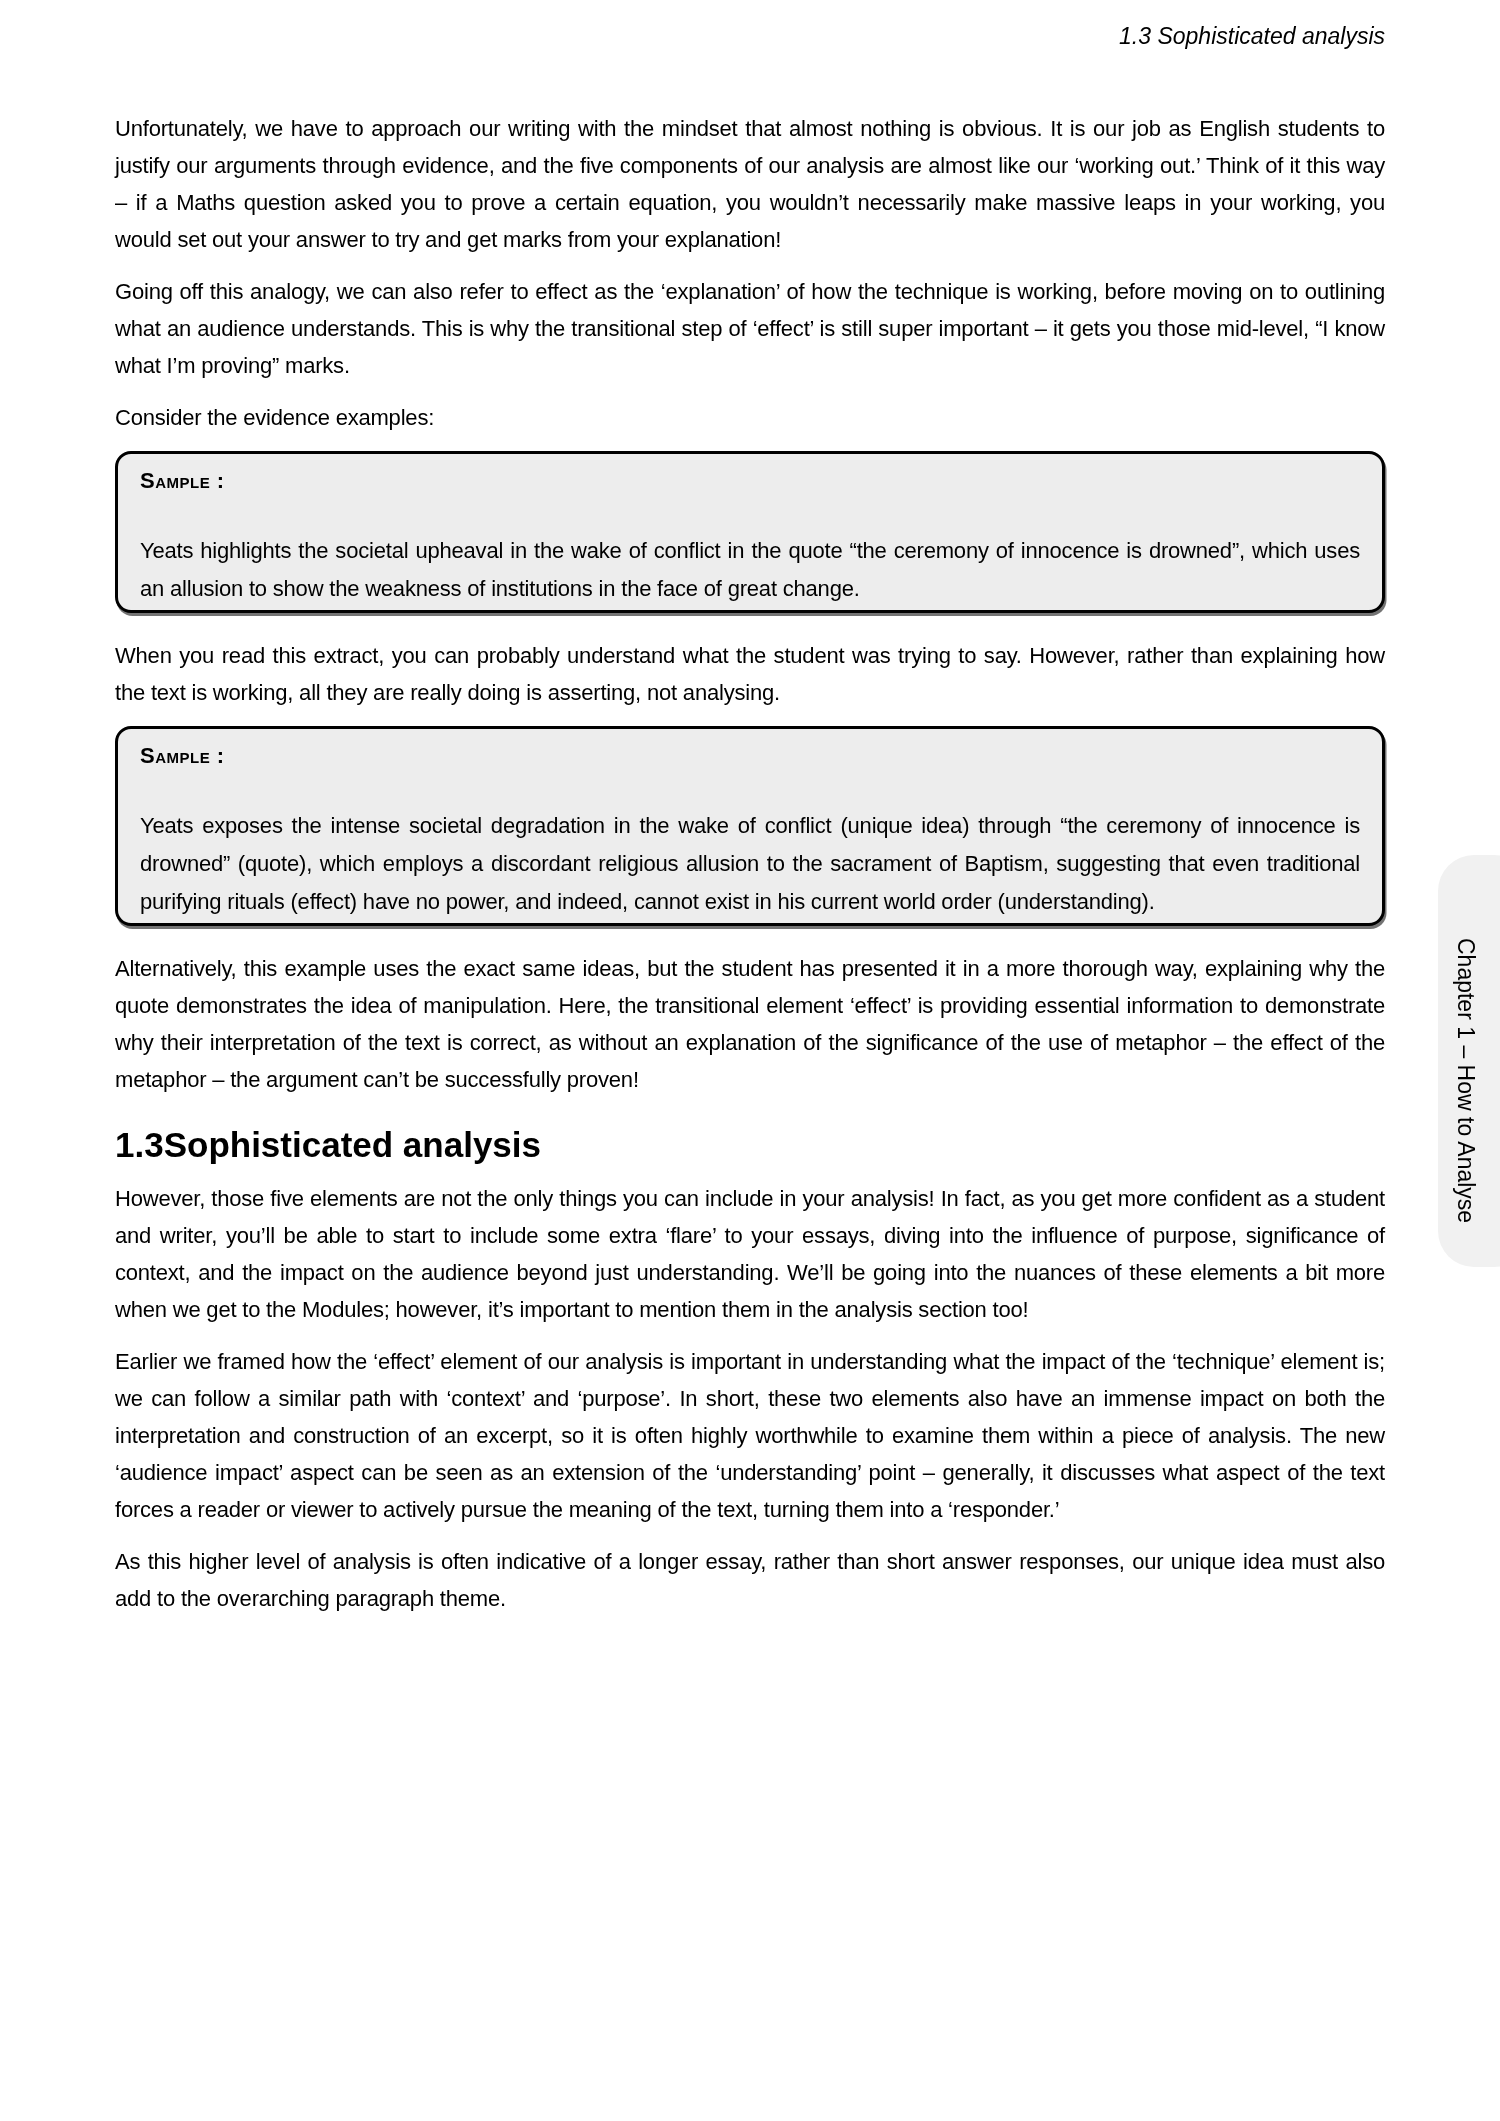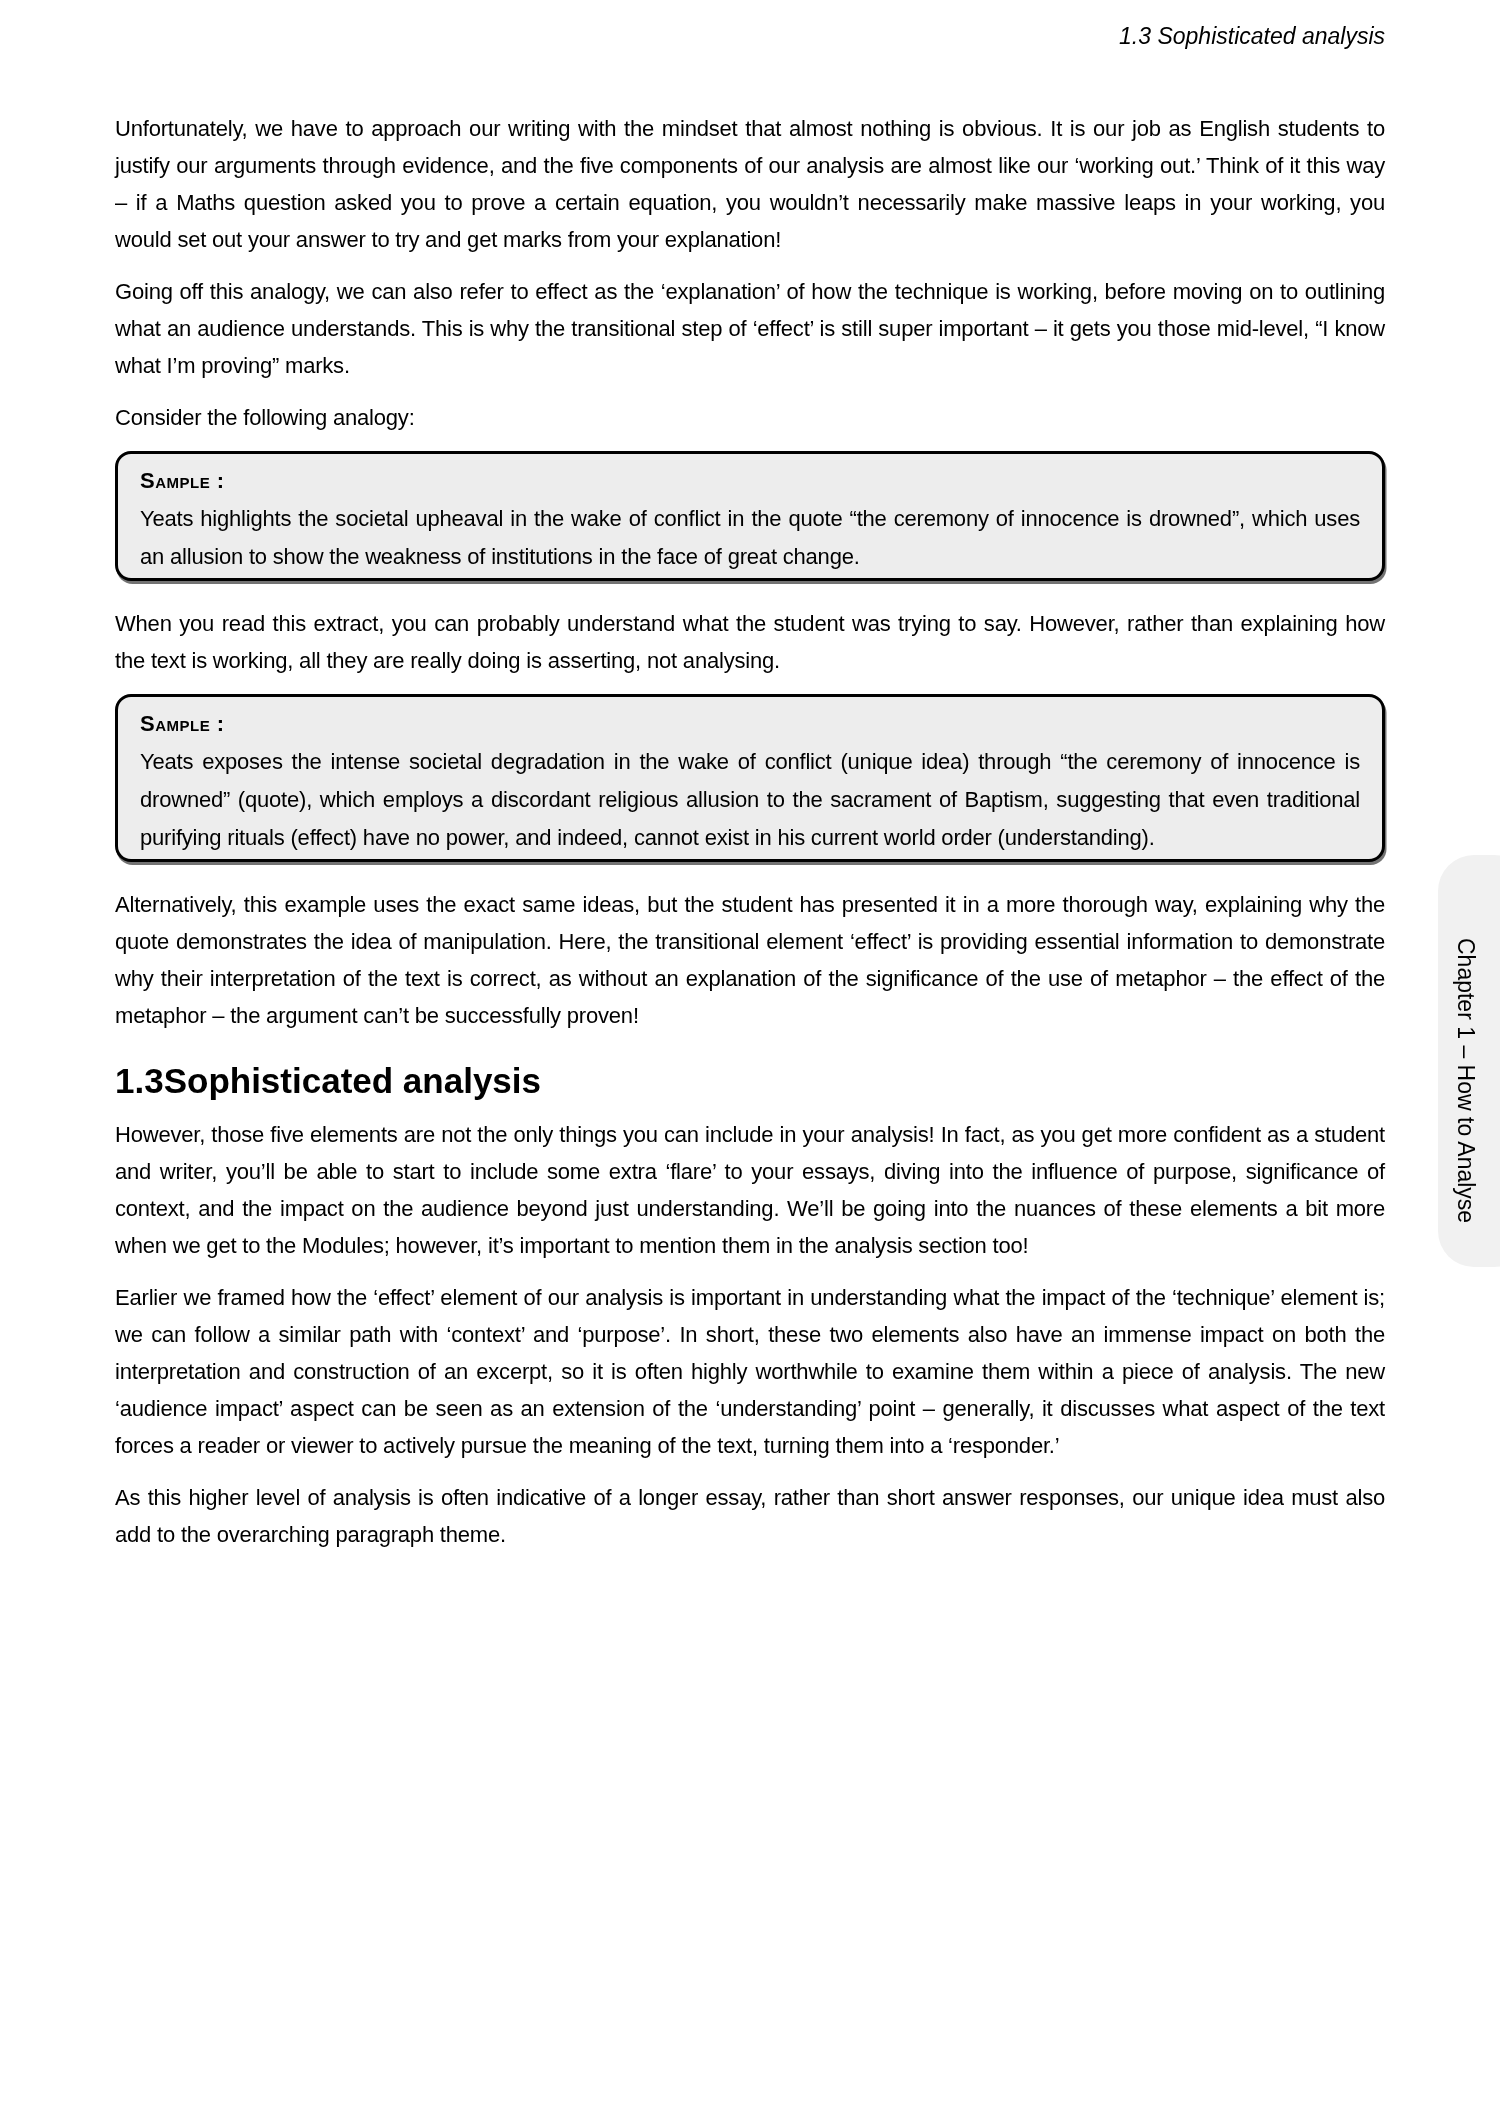--- a/index.html
+++ b/index.html
@@ -31,21 +31,21 @@
     box-shadow:1.5px 3px 0 rgba(0,0,0,0.55);
     padding:8px 22px 2px 22px;
     margin:10px 0 24px 0;
   }
   .sample-label{
     font-weight:bold;
     font-variant:small-caps;
     letter-spacing:0.5px;
     line-height:38px;
   }
-  .sample-text{line-height:38px;}
+  .sample-text{line-height:38px;margin-top:32px;}
   h2.section{
     font-size:35px;line-height:42px;
     margin:26px 0 14px 0;
     display:flex;
     font-weight:bold;
     text-align:left;
     letter-spacing:0;
   }
   .chapter-tab{
     position:absolute;
@@ -79,21 +79,21 @@
 </head>
 <body>
 
 <div class="page">
 
   <div class="running-head">1.3 Sophisticated analysis</div>
 
   <div class="content" id="content-root">
       <p><span>Unfortunately, we have to approach our writing with the mindset that almost nothing is obvious. It is our job as English students to justify our arguments through evidence, and the five components of our analysis are almost like our ‘working out.’ Think of it this way – if a Maths question asked you to prove a certain equation, you wouldn’t necessarily make massive leaps in your working, you would set out your answer to try and get marks from your explanation!</span></p>
       <p><span>Going off this analogy, we can also refer to effect as the ‘explanation’ of how the technique is working, before moving on to outlining what an audience understands. This is why the transitional step of ‘effect’ is still super important – it gets you those mid-level, “I know what I’m proving” marks.</span></p>
-      <p><span>Consider the following analogy:</span></p>
+      <p><span>Consider the evidence examples:</span></p>
       <div class="sample">
         <div class="sample-label">Sample :</div>
         <div class="sample-text"><span>Yeats highlights the societal upheaval in the wake of conflict in the quote “the ceremony of innocence is drowned”, which uses an allusion to show the weakness of institutions in the face of great change.</span></div>
       </div>
       <p><span>When you read this extract, you can probably understand what the student was trying to say. However, rather than explaining how the text is working, all they are really doing is asserting, not analysing.</span></p>
       <div class="sample">
         <div class="sample-label">Sample :</div>
         <div class="sample-text"><span>Yeats exposes the intense societal degradation in the wake of conflict (</span><span class="seg-u">unique idea</span><span>) through “the ceremony of innocence is drowned” (</span><span class="seg-u">quote</span><span>), which employs a discordant religious allusion to the sacrament of Baptism, suggesting that even traditional purifying rituals (</span><span class="seg-u">effect</span><span>) have no power, and indeed, cannot exist in his current world order (</span><span class="seg-u">understanding</span><span>).</span></div>
       </div>
       <p><span>Alternatively, this example uses the exact same ideas, but the student has presented it in a more thorough way, explaining </span><span class="seg-i">why</span><span> the quote demonstrates the idea of manipulation. Here, the transitional element ‘effect’ is providing essential information to demonstrate </span><span class="seg-i">why</span><span> their interpretation of the text is correct, as without an explanation of the significance of the use of metaphor – the </span><span class="seg-i">effect</span><span> of the metaphor – the argument can’t be successfully proven!</span></p>

